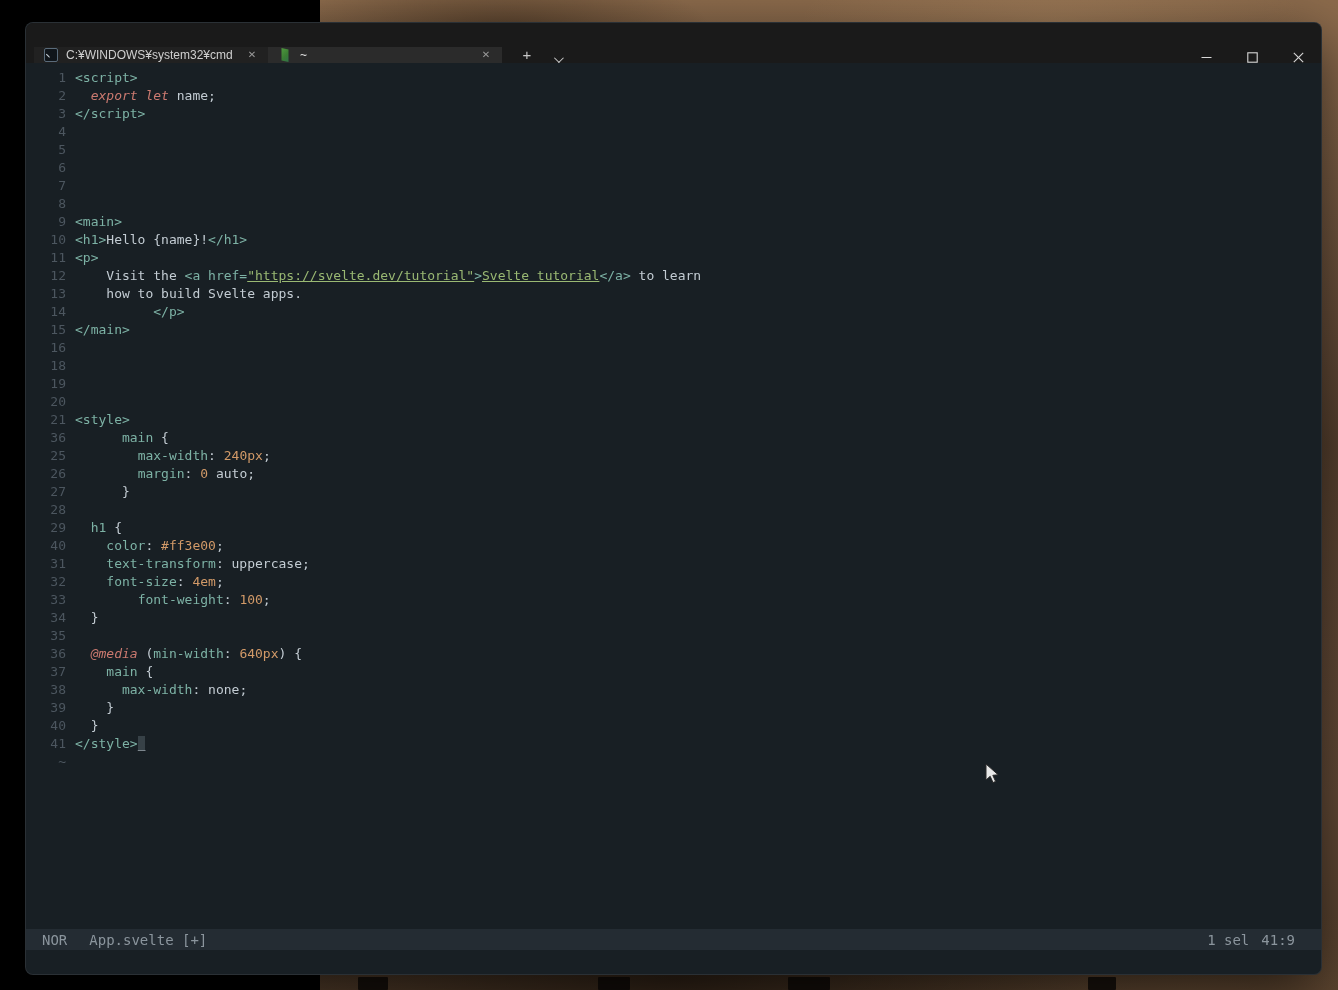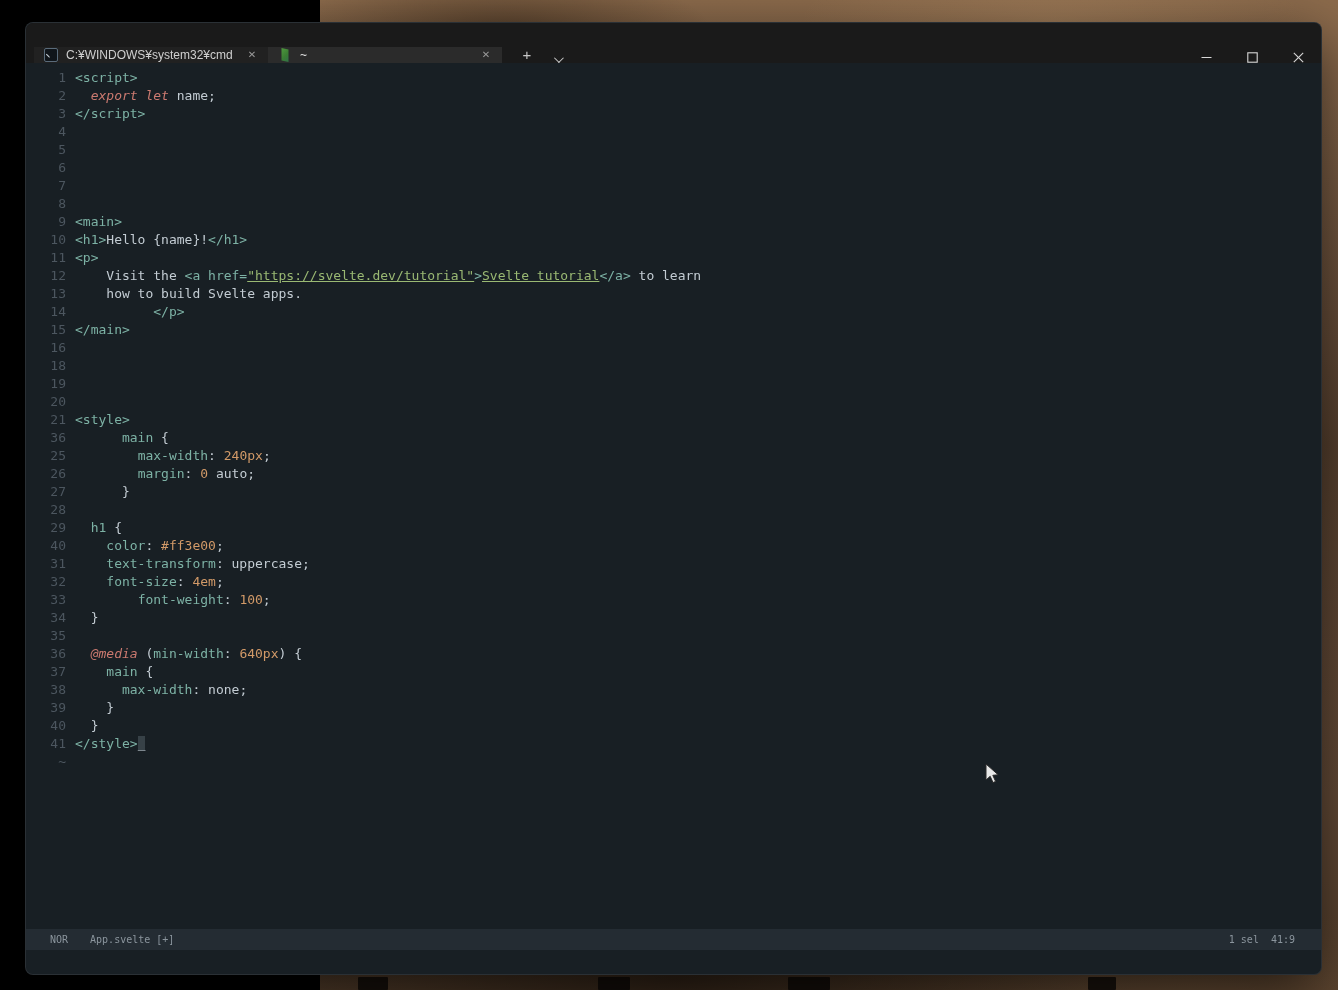--- a/index.html
+++ b/index.html
@@ -70,22 +70,22 @@
   .lcode .t { color:var(--tag,#7db2a5); }
   .lcode .k { color:var(--keyword,#cc7a70);font-style:italic; }
   .lcode .u { color:var(--string,#9ab973); text-decoration:underline; }
   .lcode .n { color:var(--number,#d29a68); }
   .lcode .cur { color:#b8c2c9; background:rgba(170,185,195,.22); }
   .tilde-row .lnum { color:var(--gutter,#4c565f); }
 
   
   .statusline {
     flex:0 0 21px; background:var(--statusbar-bg,#242c33);
-    display:flex; align-items:center; padding:0 26px 0 24px;
-    font-family:"DejaVu Sans Mono", monospace; font-size:10px;
+    display:flex; align-items:center; padding:0 26px 0 16px;
+    font-family:"DejaVu Sans Mono", monospace; font-size:14px;
     color:var(--status-fg,#8b959d);
   }
   .status-mode { margin-right:22px; }
   .status-file { flex:1; }
   .status-sel { margin-right:12px; }
   .cmdline { flex:0 0 24px; }
 
   
   .mouse-cursor { position:absolute; left:985px; top:763px; width:18px; height:22px; pointer-events:none; }
 </style>

